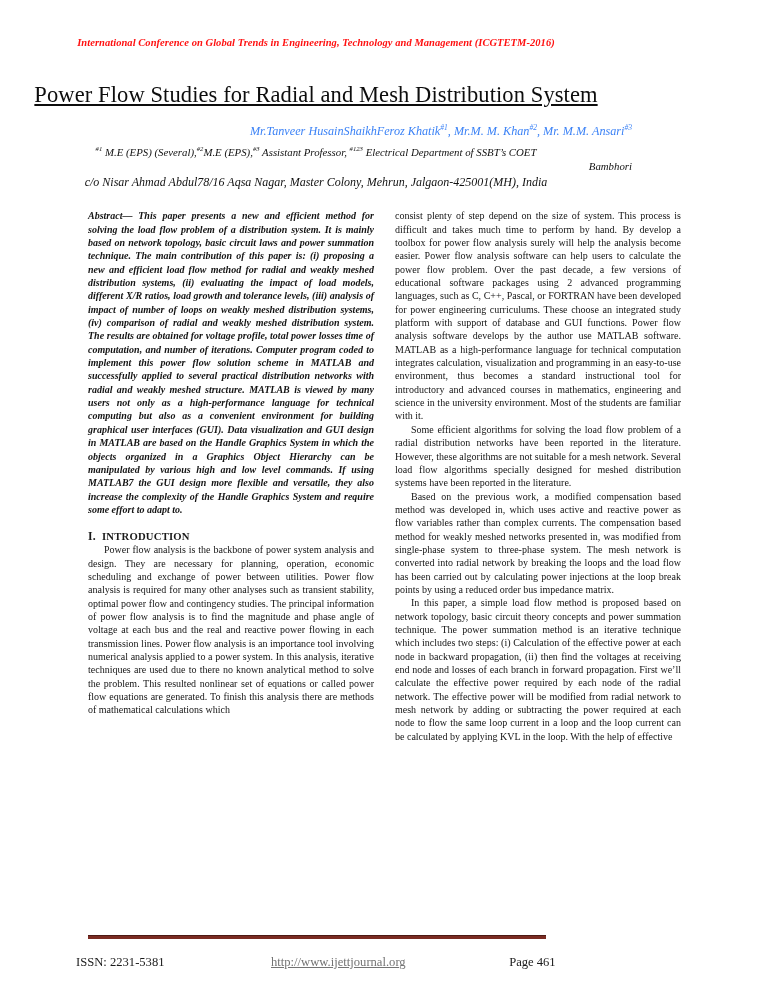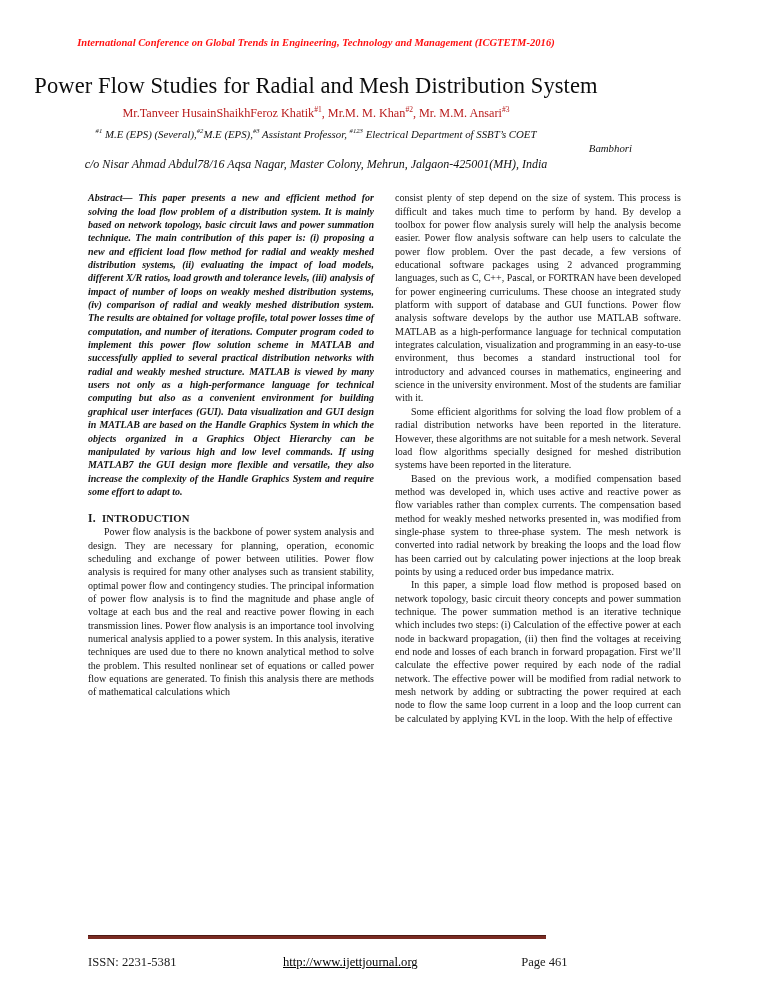--- a/index.html
+++ b/index.html
@@ -32,30 +32,32 @@
     font-size: 10.5px;
     letter-spacing: 0.05px;
     padding-top: 37px;
   }
 
   
   .title {
     text-align: center;
     font-size: 22.5px;
     font-weight: normal;
-    margin: 0;
+    margin: 9px;
     padding-top: 25px;
     letter-spacing: 0.1px;
     color: #0d0d0d;
+    text-decoration: underline;
   }
   .authors {
-    text-align: center;
+    text-align: right;
     font-size: 12.2px;
     padding-top: 7px;
-    color: #b91c1c;
+    color: #3b82f6;
+    font-style: italic;
   }
   .affil {
     text-align: center;
     font-size: 10.8px;
     font-style: italic;
     padding-top: 6px;
     line-height: 1.32;
     color: #111;
   }
   .affil-line2 {
@@ -144,36 +146,36 @@
     position: absolute;
     left: 88px;
     right: 86px;
     bottom: 55px;
     height: 3px;
     background: #7a2b22;
     border-top: 1px solid #4d1a14;
   }
   .footer {
     position: absolute;
-    left: 88px;
+    left: 76px;
     right: 86px;
     bottom: 24px;
     display: flex;
     align-items: baseline;
     font-size: 12.6px;
   }
   .footer-issn {
     flex: 0 0 auto;
     width: 195px;
     text-align: left;
   }
   .footer-url {
     flex: 1 1 auto;
     text-align: center;
-    color: #000000;
+    color: #737373;
     text-decoration: underline;
   }
   .footer-page {
     flex: 0 0 auto;
     width: 150px;
     text-align: right;
     font-weight: normal;
   }
 </style>
 </head>

